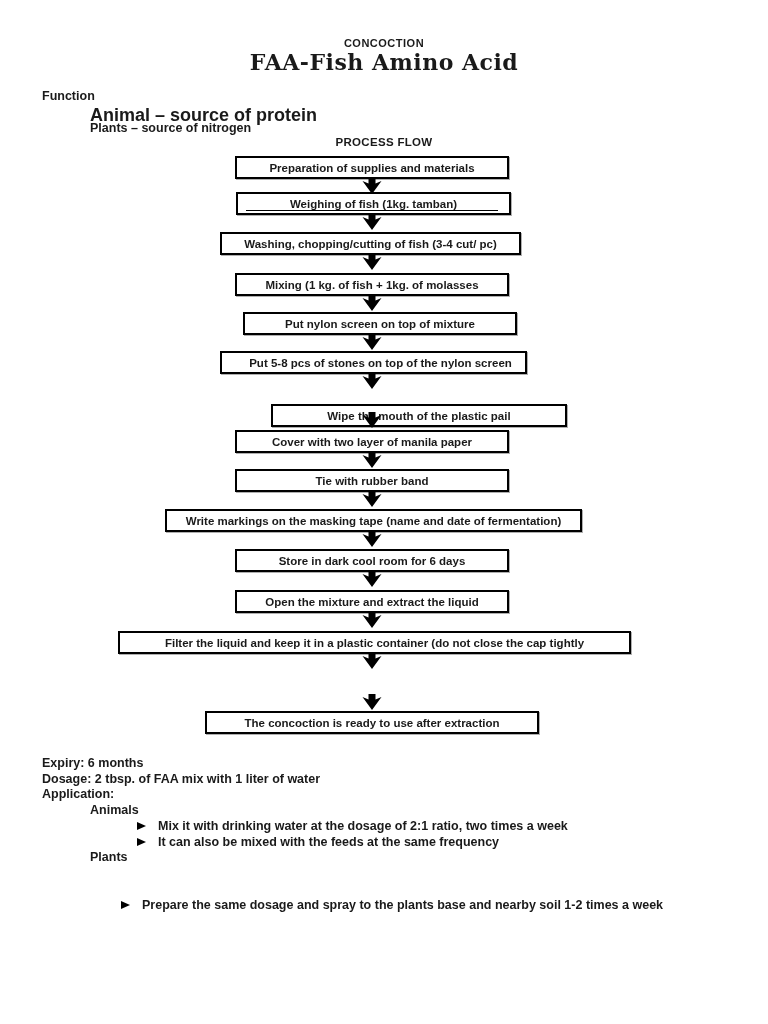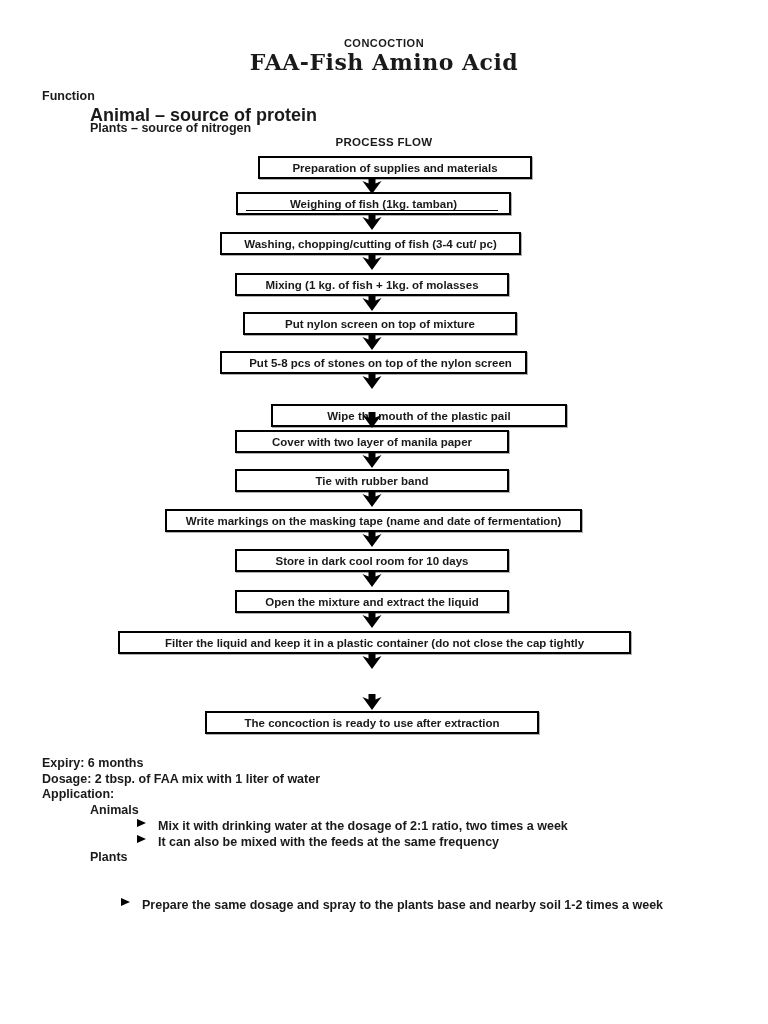--- a/index.html
+++ b/index.html
@@ -31,21 +31,21 @@
     position:absolute;
     box-sizing:border-box;
     height:23px;
     border:2px solid #000;
     background:#fff;
     display:flex;align-items:center;justify-content:center;
     font-size:11.5px;
     white-space:nowrap;
     box-shadow:1px 1px 0 rgba(110,110,110,.55);
   }
-  .s1 {top:156px;left:235px;width:274px;margin-left:23px;}
+  .s1 {top:156px;left:235px;width:274px;}
   .s2 {top:192px;left:236px;width:275px;}
   .s3 {top:232px;left:220px;width:301px;}
   .s4 {top:273px;left:235px;width:274px;}
   .s5 {top:312px;left:243px;width:274px;}
   .s6 {top:351px;left:220px;width:307px;padding-left:14px;}
   .s7 {top:404px;left:235px;width:296px;margin-left:36px;}
   .s8 {top:430px;left:235px;width:274px;}
   .s9 {top:469px;left:235px;width:274px;}
   .s10{top:509px;left:165px;width:417px;}
   .s11{top:549px;left:235px;width:274px;}
@@ -63,21 +63,21 @@
   .a1 {top:178px;} .a2 {top:214px;} .a3 {top:254px;} .a4 {top:295px;}
   .a5 {top:334px;} .a6 {top:373px;} .a7 {top:412px;} .a8 {top:452px;}
   .a9 {top:491px;} .a10{top:531px;} .a11{top:571px;} .a12{top:612px;}
   .a13{top:653px;} .a14{top:694px;}
 
   .expiry{top:756px;left:42px;font-size:12.5px;}
   .dosage{top:772px;left:42px;font-size:12.5px;}
   .application{top:787px;left:42px;font-size:12.5px;}
   .animals-head{top:803px;left:90px;font-size:12.5px;}
   .plants-head{top:850px;left:90px;font-size:12.5px;}
-  .bullet-line{display:flex;align-items:flex-start;font-size:12.5px;}
+  .bullet-line{display:flex;align-items:center;font-size:12.5px;}
   .bl1{top:819px;left:137px;}
   .bl2{top:835px;left:137px;}
   .bl3{top:866px;left:121px;margin-top:32px;}
   .tri{
     width:0;height:0;margin-right:12px;
     border-left:9px solid #000;
     border-top:4.5px solid transparent;
     border-bottom:4.5px solid transparent;
   }
 </style>
@@ -101,21 +101,21 @@
     <span class="box-underline"></span>
   </div>
   <div class="flow-box s3">Washing, chopping/cutting of fish (3-4 cut/ pc)</div>
   <div class="flow-box s4">Mixing (1 kg. of fish + 1kg. of molasses</div>
   <div class="flow-box s5">Put nylon screen on top of mixture</div>
   <div class="flow-box s6">Put 5-8 pcs of stones on top of the nylon screen</div>
   <div class="flow-box s7">Wipe the mouth of the plastic pail</div>
   <div class="flow-box s8">Cover with two layer of manila paper</div>
   <div class="flow-box s9">Tie with rubber band</div>
   <div class="flow-box s10">Write markings on the masking tape (name and date of fermentation)</div>
-  <div class="flow-box s11">Store in dark cool room for 10 days</div>
+  <div class="flow-box s11">Store in dark cool room for 6 days</div>
   <div class="flow-box s12">Open the mixture and extract the liquid</div>
   <div class="flow-box s13">Filter the liquid and keep it in a plastic container (do not close the cap tightly</div>
   <div class="flow-box s15">The concoction is ready to use after extraction</div>
 
   <svg class="arrow a1" viewBox="0 0 22 16">
       <polygon points="7.5,0 14.5,0 14.5,5.5 20.5,3 11,16 1.5,3 7.5,5.5"></polygon>
     </svg>
   <svg class="arrow a2" viewBox="0 0 22 16">
       <polygon points="7.5,0 14.5,0 14.5,5.5 20.5,3 11,16 1.5,3 7.5,5.5"></polygon>
     </svg>

